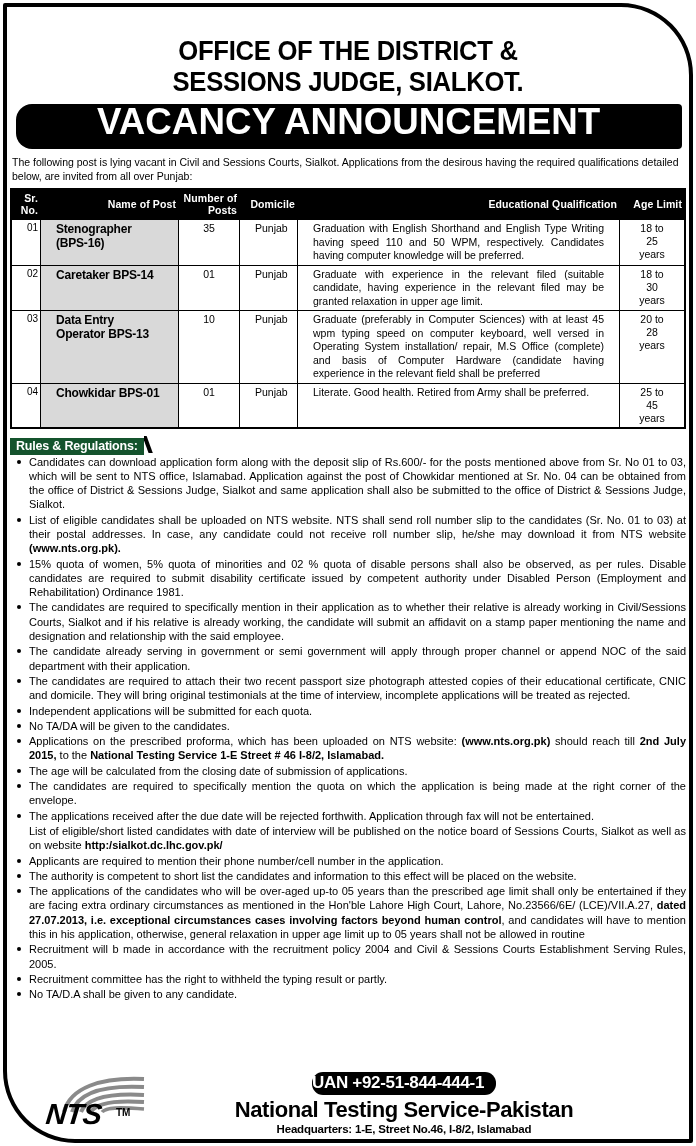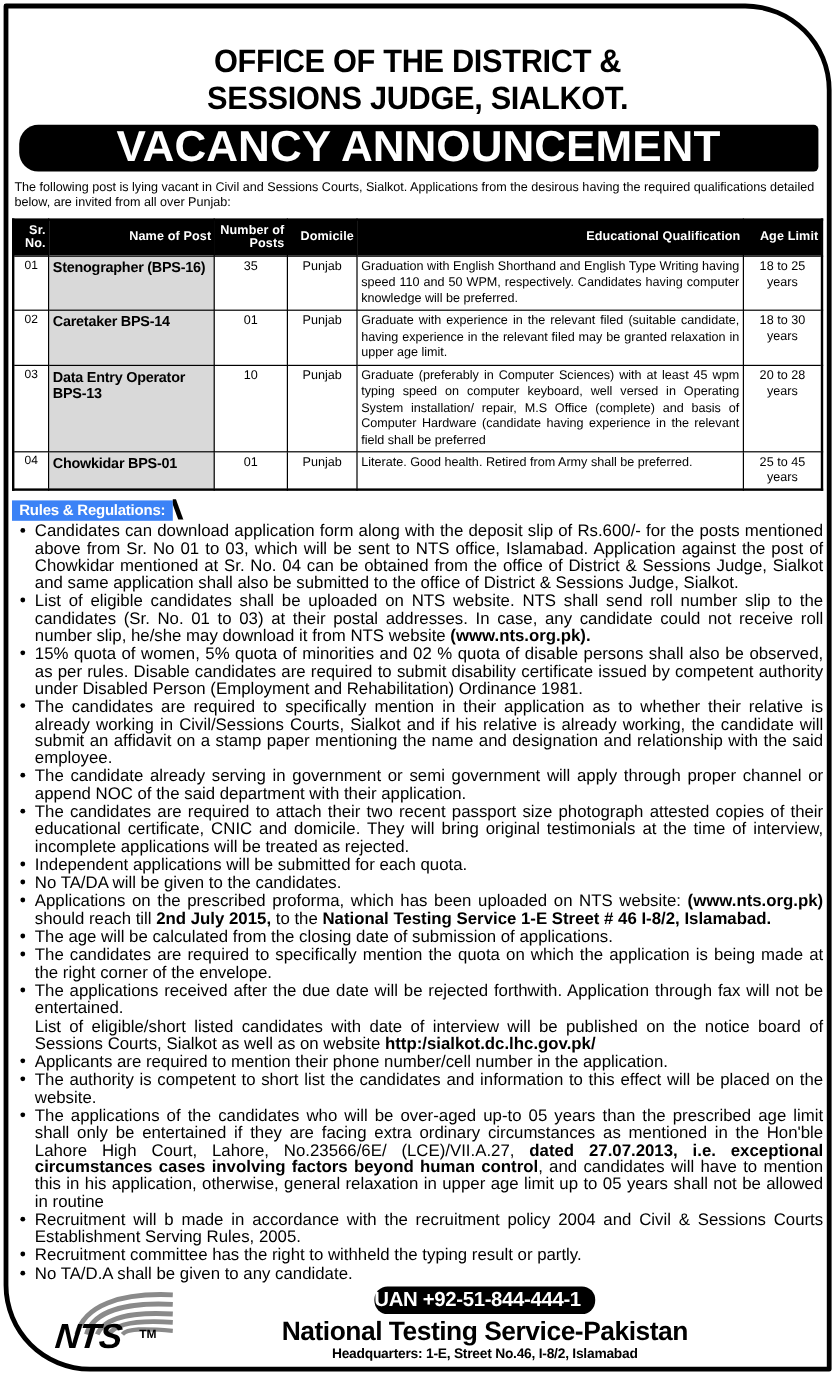--- a/index.html
+++ b/index.html
@@ -69,21 +69,21 @@
   
   table.vac{
     border-collapse:collapse;
     width:100%;
     table-layout:fixed;
     border:2px solid #000;
   }
   table.vac th, table.vac td{
     border:1px solid #000;
     vertical-align:top;
-    padding:2px 3px;
+    padding:2px 15px;
   }
   table.vac thead th{
     background:#000;color:#fff;
     text-align:right;
     vertical-align:middle;
     font-size:10.5px;
     font-weight:bold;
     line-height:11.5px;
     padding:3px 2px;
     letter-spacing:0.1px;
@@ -112,21 +112,21 @@
     text-align:center;font-size:10.5px;line-height:13px;padding-top:3px;
   }
 
   
   .rules-head-wrap{
     margin-top:7px;margin-bottom:2px;
     position:relative;height:17px;
   }
   .rules-head{
     display:inline-block;
-    background:#3b82f6;color:#fff;
+    background:#14532d;color:#fff;
     font-weight:bold;
     font-size:12.5px;
     line-height:17px;
     padding:0 6px 0 6px;
     letter-spacing:-0.2px;
   }
   .rules-slash{
     display:inline-block;
     width:13px;height:17px;
     vertical-align:top;
@@ -144,21 +144,21 @@
   }
 
   ul.rules{
     list-style:none;
     margin:0;padding:0;
   }
   ul.rules li{
     position:relative;
     padding-left:19px;
     margin-bottom:1px;
-    font-size:14px;
+    font-size:11px;
     line-height:14.3px;
     text-align:justify;
   }
   ul.rules li.bulleted:before{
     content:"";
     position:absolute;
     left:7px;top:5px;
     width:4px;height:4px;
     background:#000;
     border-radius:50%;

